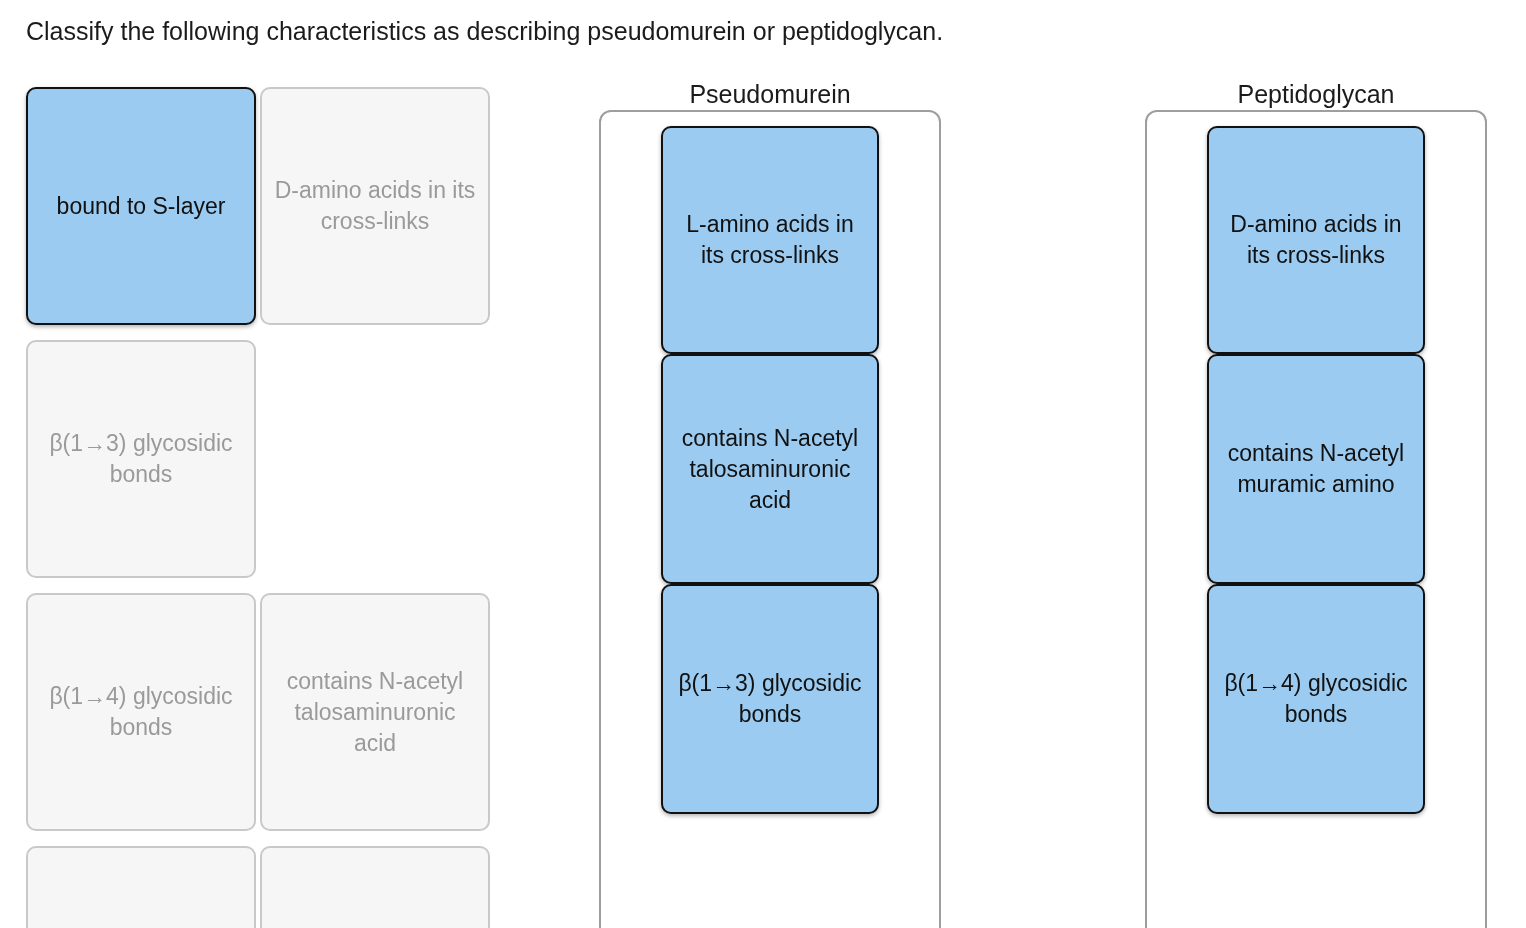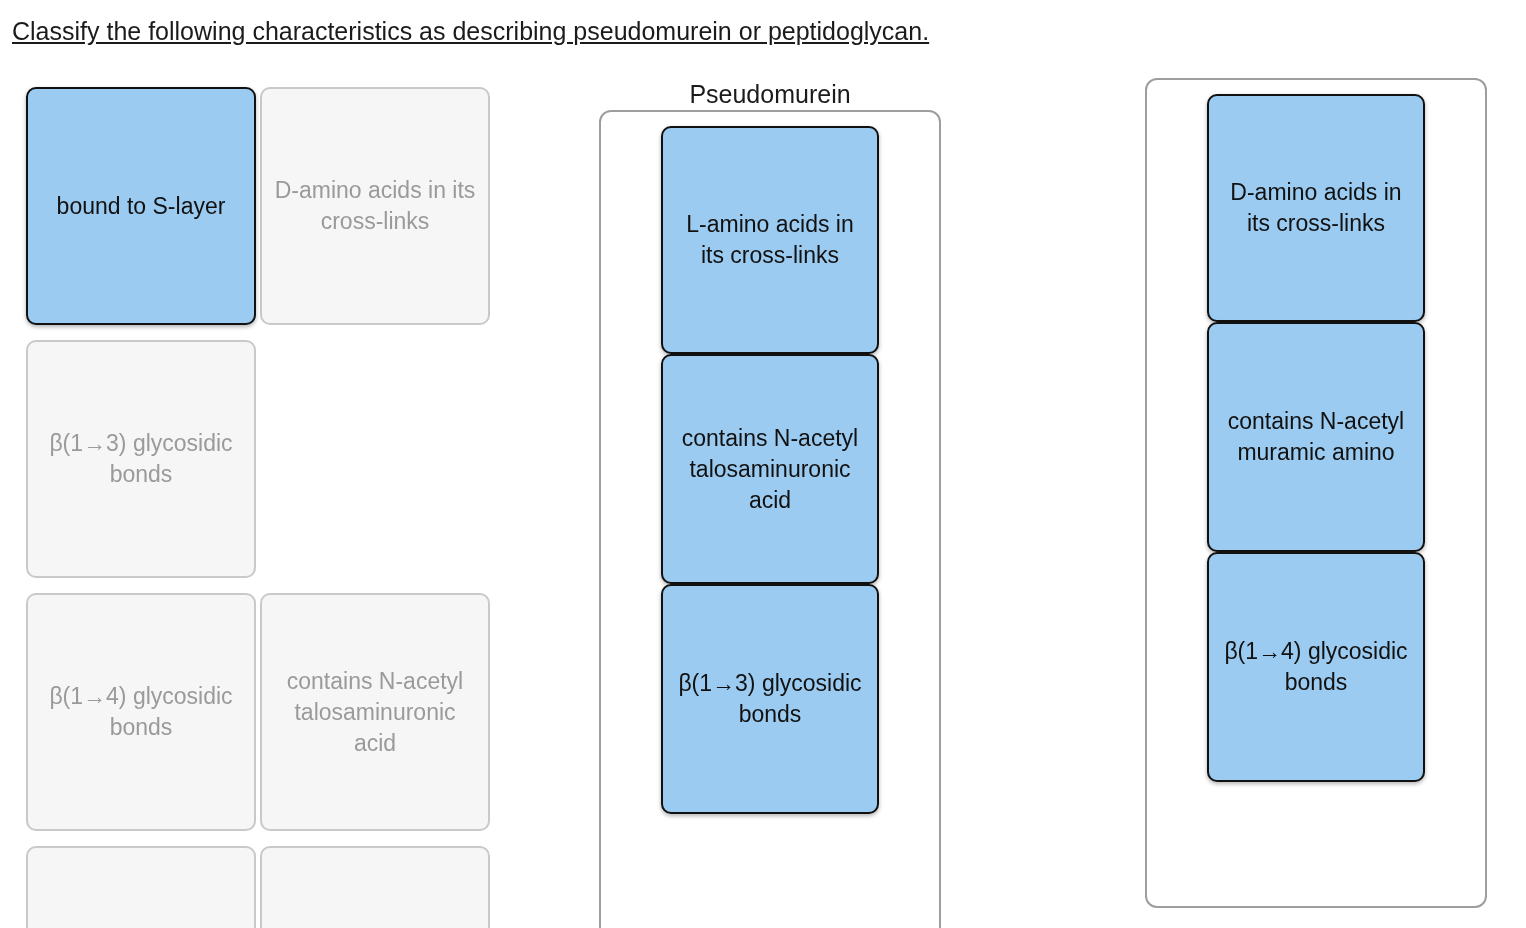--- a/index.html
+++ b/index.html
@@ -12,27 +12,26 @@
     height: 928px;
     overflow: hidden;
     font-family: "Liberation Sans", sans-serif;
     color: #1a1a1a;
     position: relative;
   }
 
   
   .prompt {
     position: absolute;
-    left: 12px;
+    left: 26px;
     top: 14px;
     font-size: 25px;
     line-height: 34px;
     color: #1b1b1b;
     white-space: nowrap;
-    text-decoration: underline;
   }
 
   
   .bank {
     position: absolute;
     left: 26px;
     top: 87px;
     width: 476px;
   }
   .bank-row {
@@ -142,18 +141,19 @@
 <div class="zone-col" id="col-pseudomurein">
   <div class="zone-title">Pseudomurein</div>
   <div class="zone-box">
     <div class="drop-tile h-228">L-amino acids in its cross-links</div>
     <div class="drop-tile h-230">contains N-acetyl talosaminuronic acid</div>
     <div class="drop-tile h-230">β(1→3) glycosidic bonds</div>
   </div>
 </div>
 
 <div class="zone-col" id="col-peptidoglycan">
+  <div class="zone-title">Peptidoglycan</div>
   <div class="zone-box">
     <div class="drop-tile h-228">D-amino acids in its cross-links</div>
     <div class="drop-tile h-230">contains N-acetyl muramic amino</div>
     <div class="drop-tile h-230">β(1→4) glycosidic bonds</div>
   </div>
 </div>
 
 </body></html>

